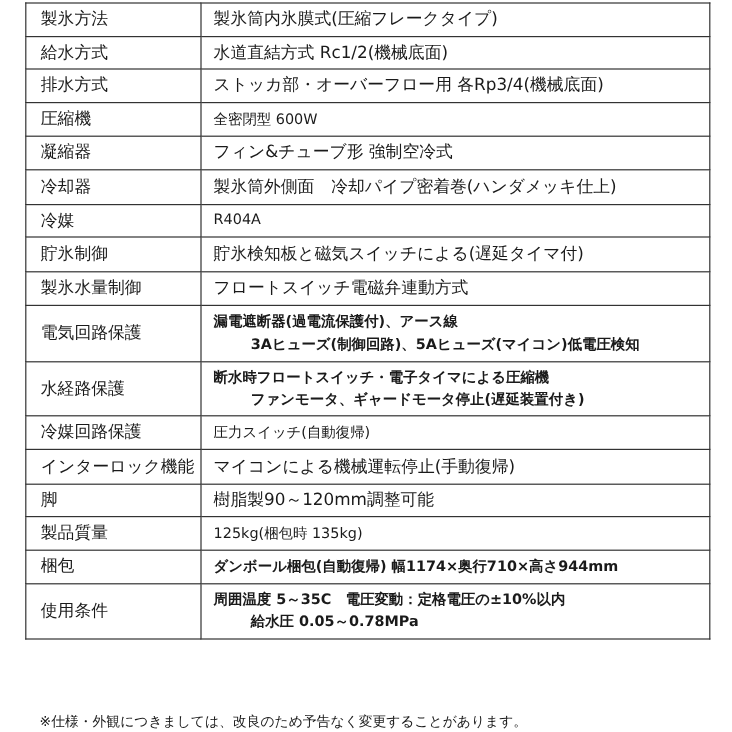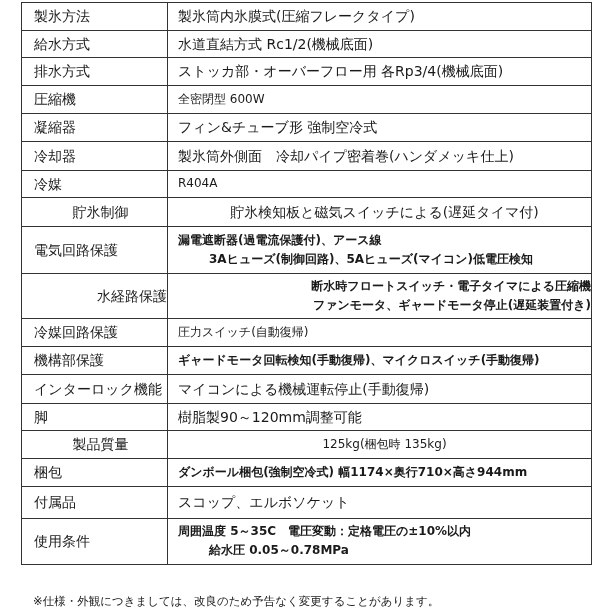--- a/index.html
+++ b/index.html
@@ -57,80 +57,74 @@
         <td class="value">
           <span class="line">製氷筒外側面　冷却パイプ密着巻(ハンダメッキ仕上)</span>
         </td>
       </tr>
       <tr style="height: 27px;">
         <td class="label">冷媒</td>
         <td class="value big">
           <span class="line">R404A</span>
         </td>
       </tr>
-      <tr style="height: 29px; text-align: center;">
+      <tr style="height: 29px;">
         <td class="label">貯氷制御</td>
         <td class="value">
           <span class="line">貯氷検知板と磁気スイッチによる(遅延タイマ付)</span>
+        </td>
+      </tr>
+      <tr style="height: 28px;">
+        <td class="label">製氷水量制御</td>
+        <td class="value">
+          <span class="line">フロートスイッチ電磁弁連動方式</span>
         </td>
       </tr>
       <tr style="height: 47px;">
         <td class="label">電気回路保護</td>
         <td class="value small">
           <span class="line">漏電遮断器(過電流保護付)、アース線</span>
           <span class="line">3Aヒューズ(制御回路)、5Aヒューズ(マイコン)低電圧検知</span>
         </td>
       </tr>
-      <tr style="height: 45px; text-align: right;">
+      <tr style="height: 45px;">
         <td class="label">水経路保護</td>
         <td class="value small">
           <span class="line">断水時フロートスイッチ・電子タイマによる圧縮機</span>
           <span class="line">ファンモータ、ギャードモータ停止(遅延装置付き)</span>
         </td>
       </tr>
       <tr style="height: 28px;">
         <td class="label">冷媒回路保護</td>
         <td class="value big">
           <span class="line">圧力スイッチ(自動復帰)</span>
-        </td>
-      </tr>
-      <tr style="height: 28px;">
-        <td class="label">機構部保護</td>
-        <td class="value small">
-          <span class="line">ギャードモータ回転検知(手動復帰)、マイクロスイッチ(手動復帰)</span>
         </td>
       </tr>
       <tr style="height: 29px;">
         <td class="label">インターロック機能</td>
         <td class="value">
           <span class="line">マイコンによる機械運転停止(手動復帰)</span>
         </td>
       </tr>
       <tr style="height: 27px;">
         <td class="label">脚</td>
         <td class="value">
           <span class="line">樹脂製90～120mm調整可能</span>
         </td>
       </tr>
-      <tr style="height: 28px; text-align: center;">
+      <tr style="height: 28px;">
         <td class="label">製品質量</td>
         <td class="value big">
           <span class="line">125kg(梱包時 135kg)</span>
         </td>
       </tr>
       <tr style="height: 28px;">
         <td class="label">梱包</td>
         <td class="value small">
-          <span class="line">ダンボール梱包(強制空冷式) 幅1174×奥行710×高さ944mm</span>
-        </td>
-      </tr>
-      <tr style="height: 32px;">
-        <td class="label">付属品</td>
-        <td class="value">
-          <span class="line">スコップ、エルボソケット</span>
+          <span class="line">ダンボール梱包(自動復帰) 幅1174×奥行710×高さ944mm</span>
         </td>
       </tr>
       <tr style="height: 46px;">
         <td class="label">使用条件</td>
         <td class="value small">
           <span class="line">周囲温度 5～35C　電圧変動：定格電圧の±10%以内</span>
           <span class="line">給水圧 0.05～0.78MPa</span>
         </td>
       </tr>
     </tbody>

